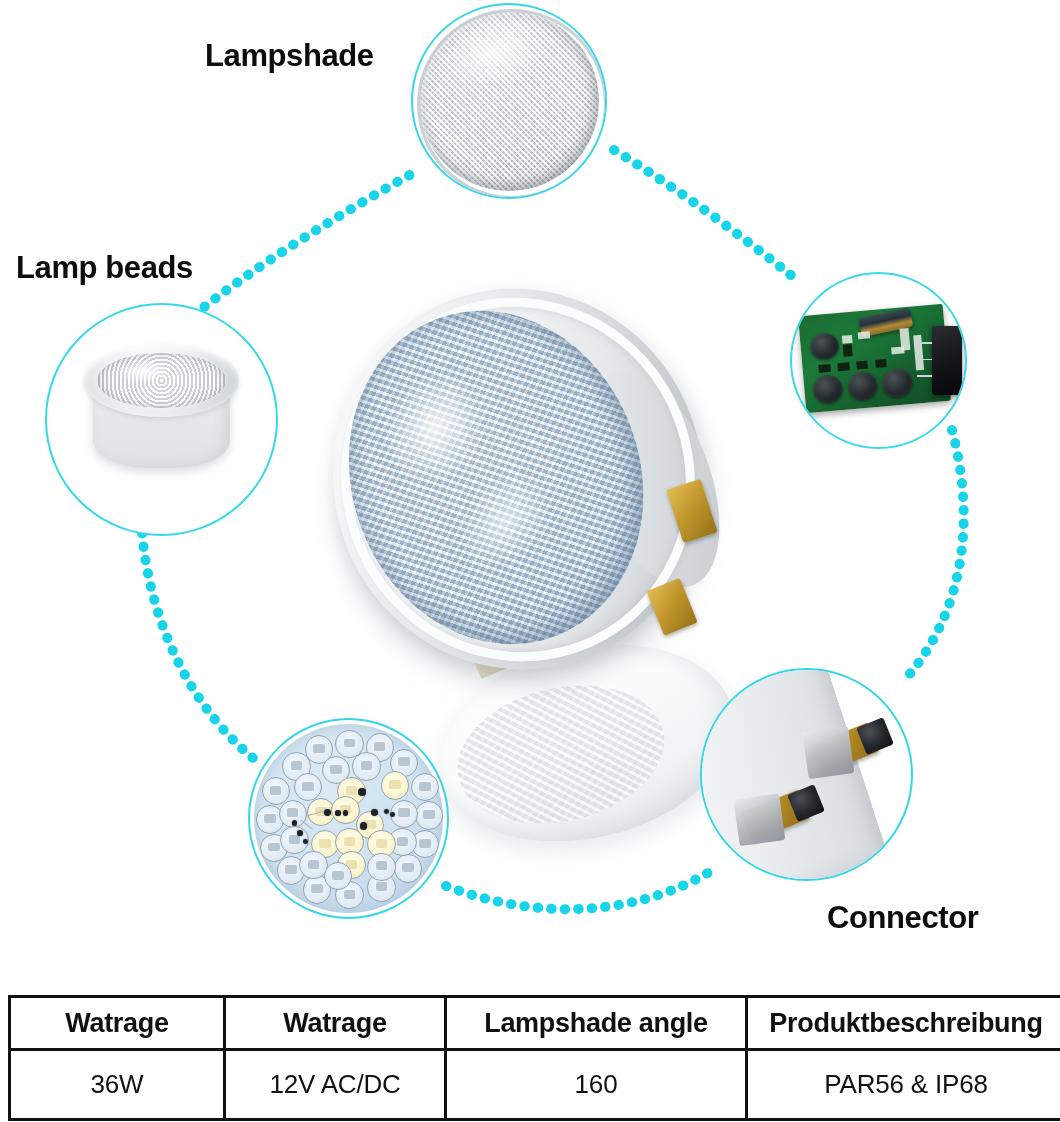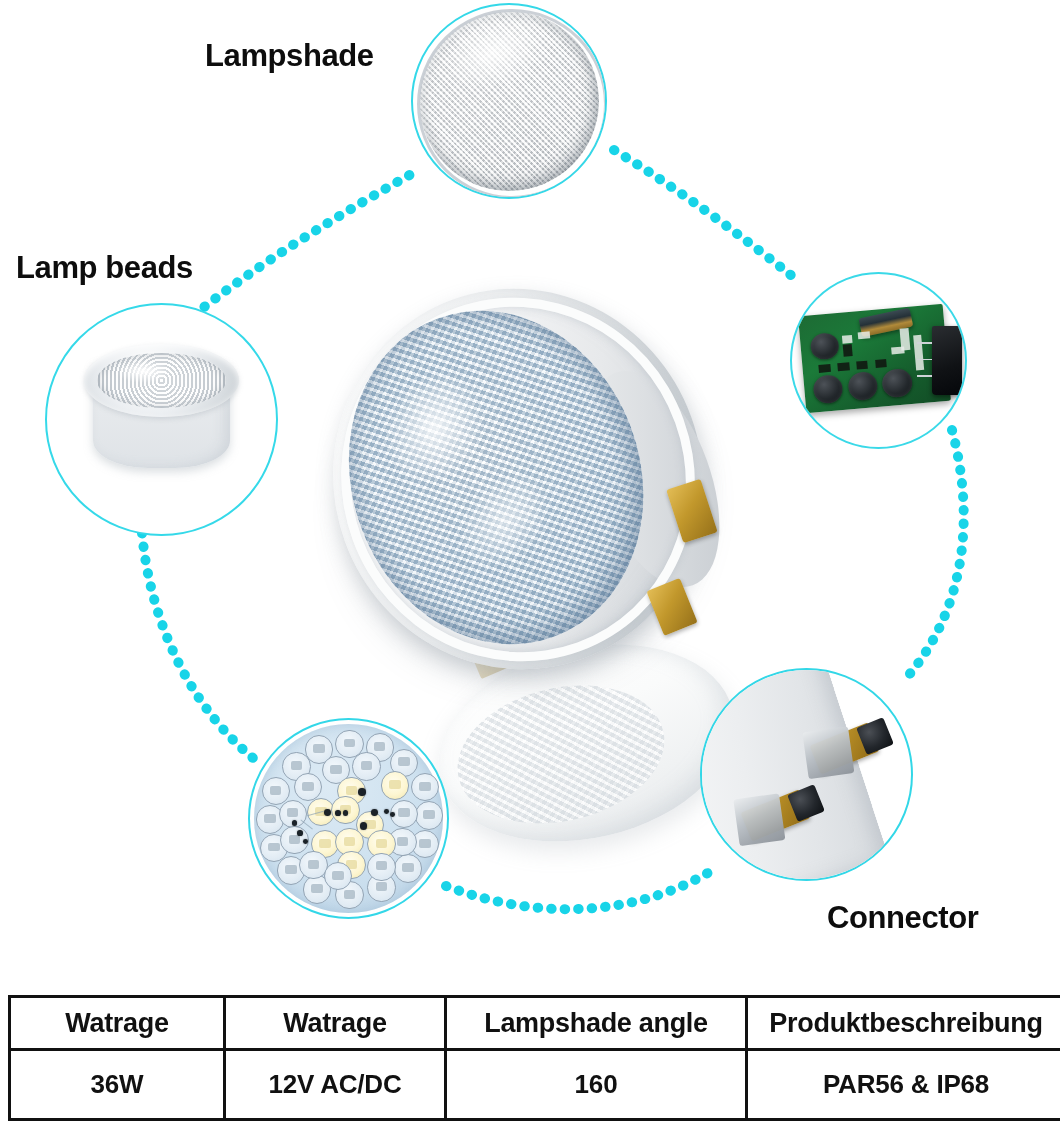--- a/index.html
+++ b/index.html
@@ -248,21 +248,21 @@
   #spec-table td,#spec-table th{
     border:3px solid #111111;
     text-align:center;
     color:#111111;
     padding:0;
   }
   #spec-table th{
     height:50px;font-size:27px;font-weight:bold;letter-spacing:-0.3px;
   }
   #spec-table td{
-    height:67px;font-size:26px;font-weight:bold;letter-spacing:-0.2px;
+    height:67px;font-size:26px;font-weight:normal;letter-spacing:-0.2px;
   }
   .col-w{width:212px;}
   .col-v{width:218px;}
   .col-l{width:298px;}
   .col-p{width:316px;}
 </style>
 </head>
 <body>
 
 <div id="stage">

